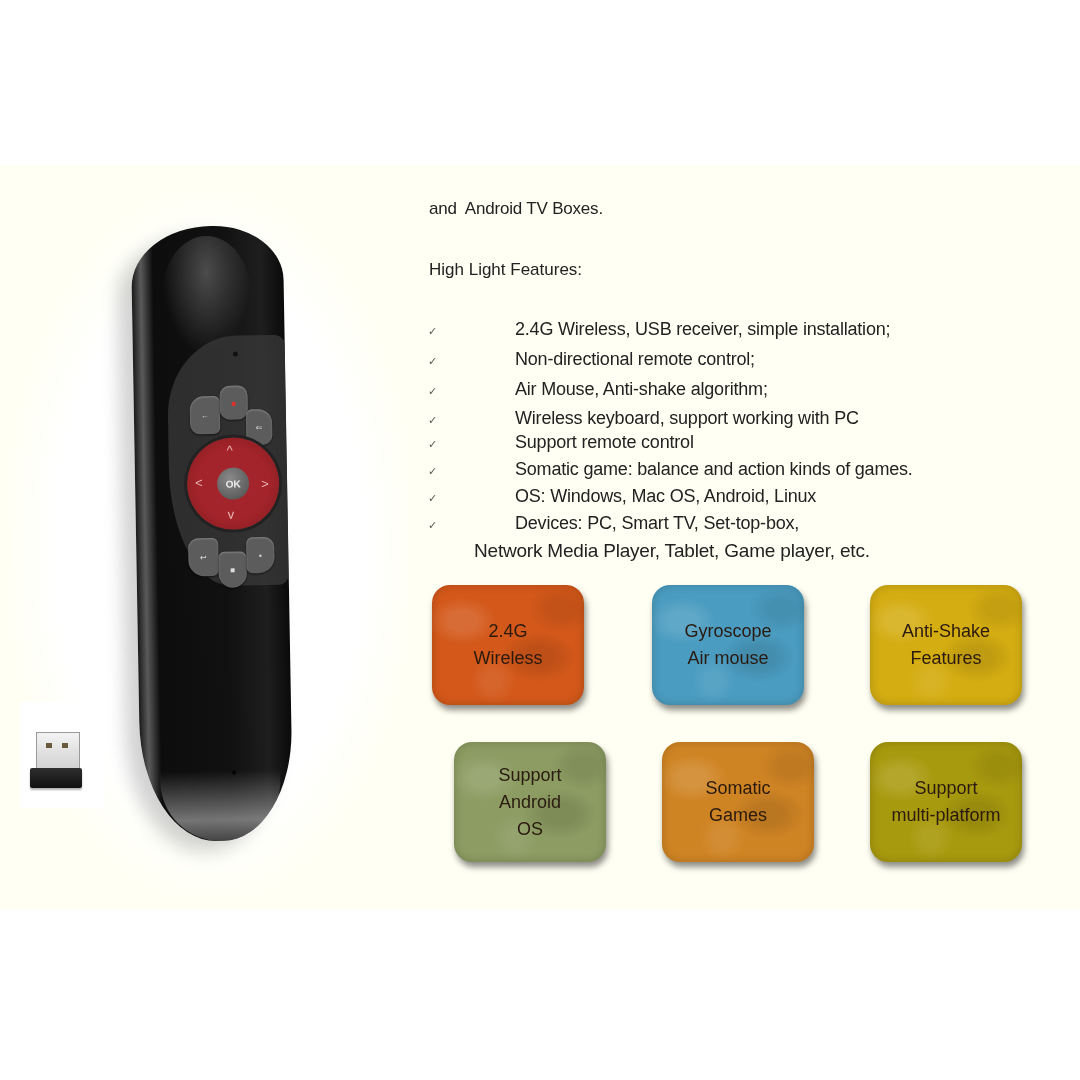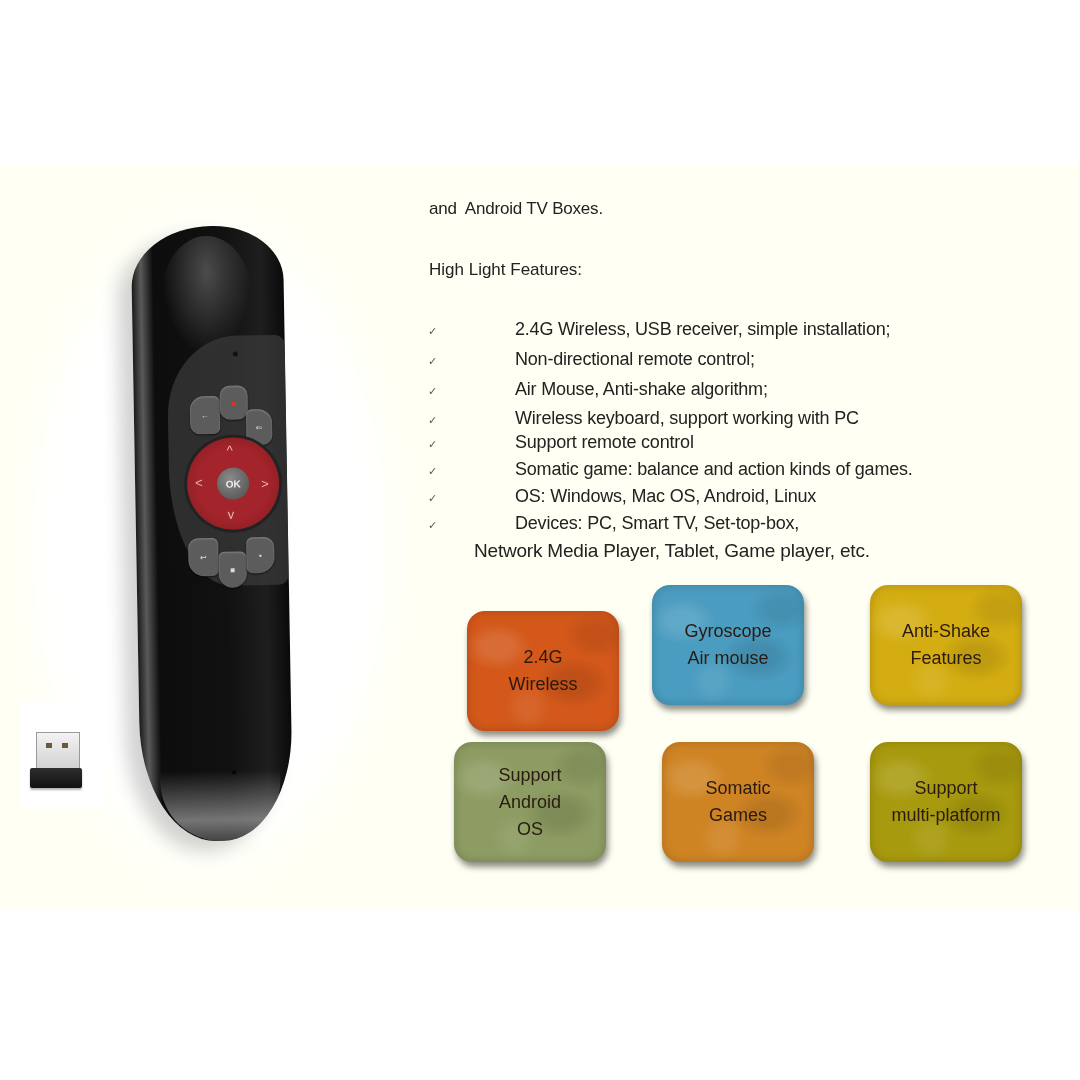--- a/index.html
+++ b/index.html
@@ -167,21 +167,21 @@
     <span class="check">✓</span>
     <span class="text">OS: Windows, Mac OS, Android, Linux</span>
   </li>
   <li class="feature" style="top:8px;height:54px;">
     <span class="check">✓</span>
     <span class="text">Devices: PC, Smart TV, Set-top-box,</span>
     <span class="cont">Network Media Player, Tablet, Game player, etc.</span>
   </li>
 </ul>
 
-<div class="tile" style="left:467px;top:585px;background-color:#d3581a;margin-top:26px;">
+<div class="tile" style="left:432px;top:585px;background-color:#d3581a;">
   <span>2.4G
 Wireless</span>
 </div>
 <div class="tile" style="left:652px;top:585px;background-color:#4a9cc0;">
   <span>Gyroscope
 Air mouse</span>
 </div>
 <div class="tile" style="left:870px;top:585px;background-color:#d4ad12;">
   <span>Anti-Shake
 Features</span>

